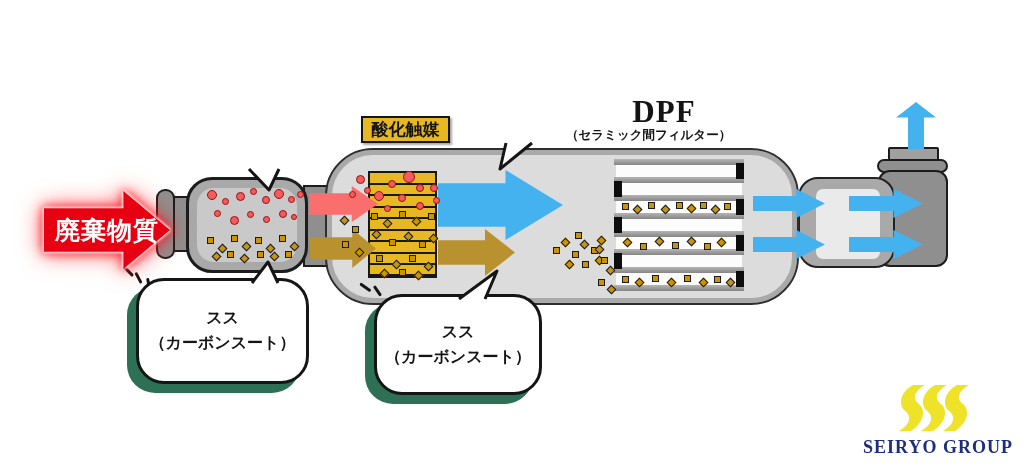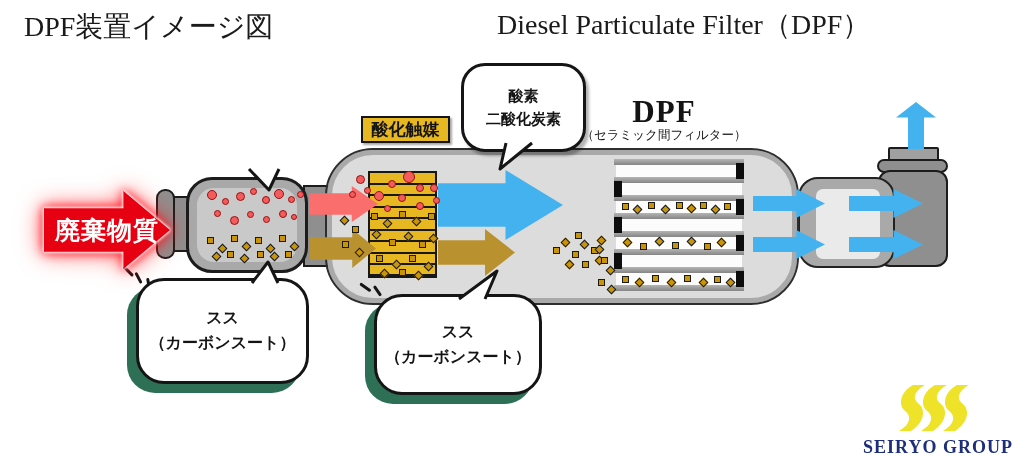--- a/index.html
+++ b/index.html
@@ -47,41 +47,39 @@
 
   
   .bubble{position:absolute;background:#fff;border:3px solid #151515;border-radius:24px;
           display:flex;flex-direction:column;align-items:center;justify-content:center;text-align:center;
           font-weight:700;z-index:38;box-shadow:3px 4px 3px rgba(0,0,0,.3);}
   .bubble.green{box-shadow:-9px 9px 0 var(--bubble_shadow_green);border-radius:28px;}
   .tail{position:absolute;z-index:40;overflow:visible;}
   .tail path{fill:#fff;stroke:#151515;stroke-width:3;stroke-linejoin:round;}
 
   .dpf-title{font-size:31px;font-weight:800;letter-spacing:1px;text-align:center;}
-  .dpf-sub{font-size:12.5px;font-weight:400;text-align:center;white-space:nowrap;}
+  .dpf-sub{font-size:12.5px;font-weight:700;text-align:left;white-space:nowrap;}
 
   
   .dot{position:absolute;border-radius:50%;background:#f25c5c;border:1.5px solid #991111;z-index:30;}
   .sq{position:absolute;width:5px;height:5px;background:#c8940a;border:1.2px solid #191919;z-index:30;}
   .tick{position:absolute;width:2.5px;background:#151515;border-radius:2px;z-index:30;}
 
   
   .logo{position:absolute;left:858px;top:384px;width:160px;text-align:center;z-index:36;}
   .logo-company{display:inline-block;font-size:12px;font-weight:700;color:var(--logo_blue);
                 letter-spacing:1.5px;padding:1px 3px 2px;border-bottom:1.5px solid var(--logo_blue);white-space:nowrap;}
   .logo-group{font-family:"Liberation Serif","DejaVu Serif",serif;font-size:18px;font-weight:700;
               color:var(--logo_navy);letter-spacing:1px;margin-top:1px;white-space:nowrap;}
 </style>
 </head>
 <body>
 
 <div class="stage">
 
-  <div class="abs title" style="left:24px;top:8px;">DPF装置イメージ図</div>
-  <div class="abs title" style="left:497px;top:6px;">Diesel Particulate Filter（DPF）</div>
 
   <div class="abs metal" style="left:888px;top:147px;width:51px;height:14px;background:#a0a0a0;border-radius:2px;z-index:8;"></div>
   <div class="abs metal" style="left:877px;top:159px;width:71px;height:14px;border-radius:8px;z-index:9;"></div>
   <div class="abs metal" style="left:878px;top:170px;width:70px;height:97px;border-radius:12px;z-index:10;"></div>
   <div class="arr arr-blue-up" style="left:896px;top:102px;width:40px;height:47px;z-index:11;"></div>
 
   <div class="abs muffler" style="left:798px;top:177px;width:97px;height:91px;z-index:14;">
     <div class="muffler-inner"></div>
   </div>
   <div class="arr arr-blue-sm" style="left:849px;top:189px;width:74px;height:29px;z-index:16;"></div>
@@ -136,24 +134,20 @@
   </div>
 
   <div class="abs catalyst-label" style="left:361px;top:116px;width:89px;height:27px;z-index:36;">酸化触媒</div>
   <div class="abs dpf-title" style="left:604px;top:94px;width:120px;z-index:36;font-family:Liberation Serif, serif;">DPF</div>
   <div class="abs dpf-sub" style="left:566px;top:127px;width:196px;z-index:36;">（セラミック間フィルター）</div>
 
   <svg class="tail" style="left:243px;top:169px;" width="42" height="24">
       <path d="M6,0 L26,21 L36,0"></path>
     </svg>
 
-  <div class="bubble" style="left:461px;top:63px;width:119px;height:83px;font-size:15px;line-height:1.5;">
-    <div>酸素</div>
-    <div>二酸化炭素</div>
-  </div>
   <svg class="tail" style="left:492px;top:143px;" width="46" height="30">
       <path d="M14,0 L8,26 L40,0"></path>
     </svg>
 
   <div class="bubble green" style="left:136px;top:278px;width:167px;height:100px;font-size:16px;line-height:1.55;">
     <div>スス</div>
     <div>（カーボンスート）</div>
   </div>
   <svg class="tail" style="left:246px;top:260px;" width="38" height="23">
       <path d="M6,23 L22,2 L32,23"></path>

